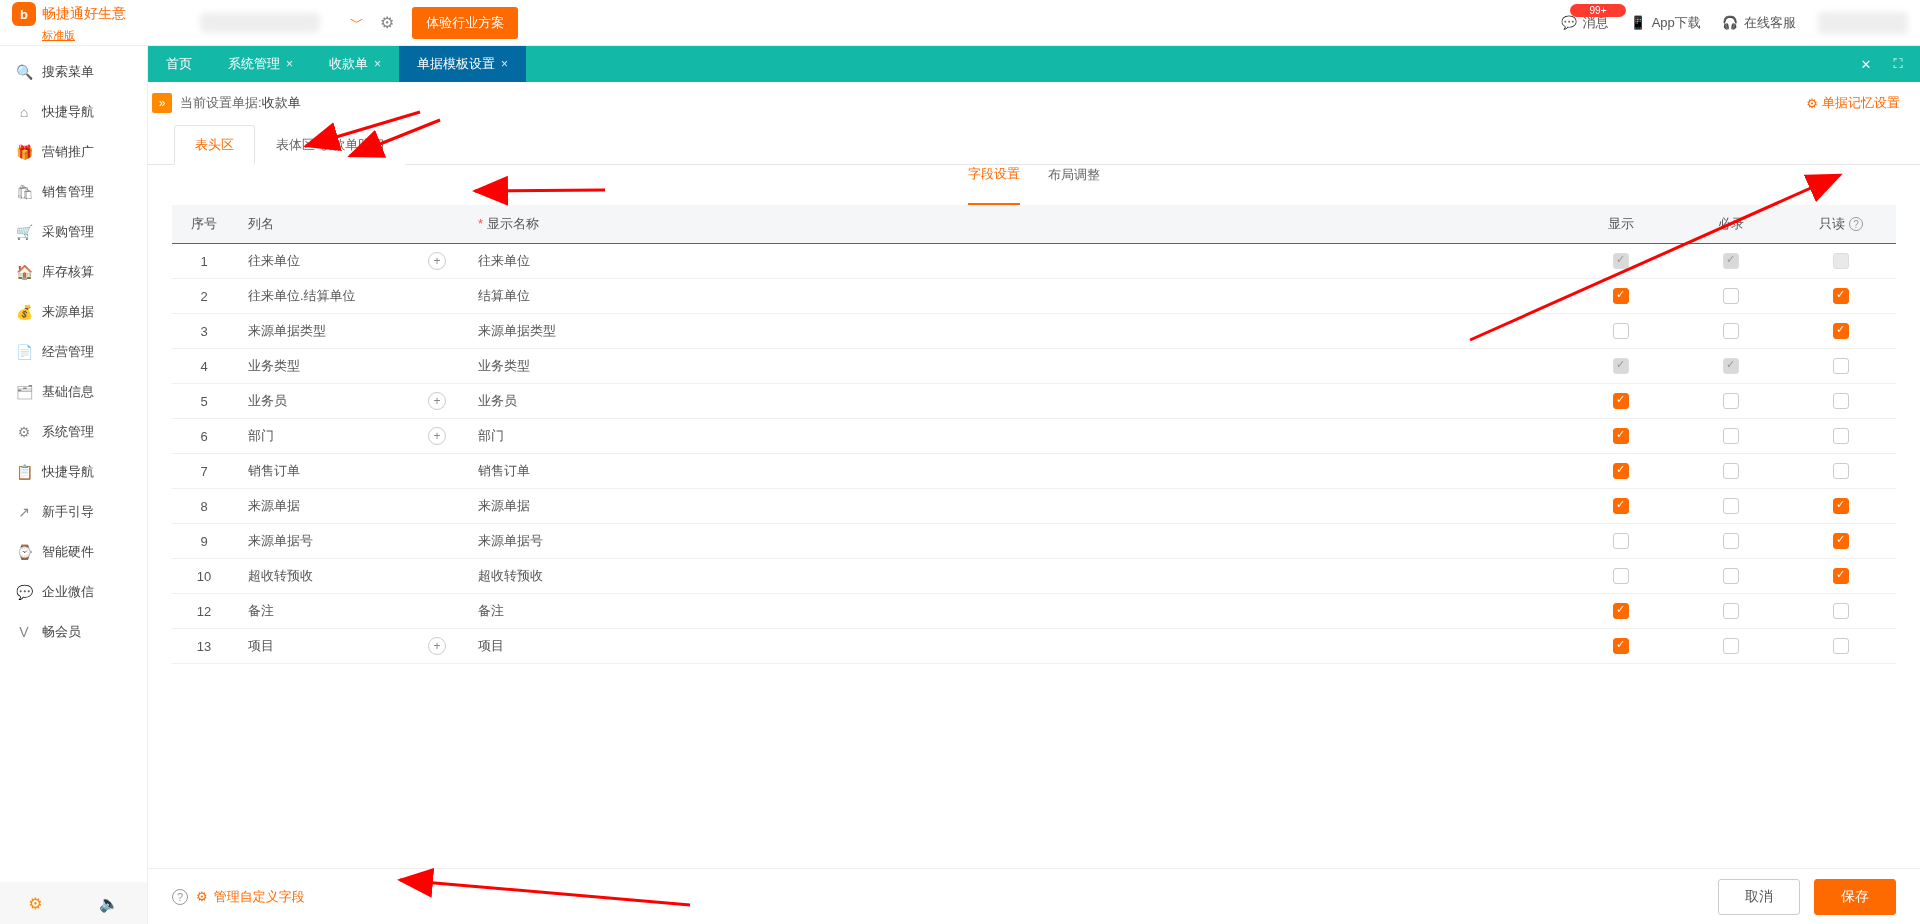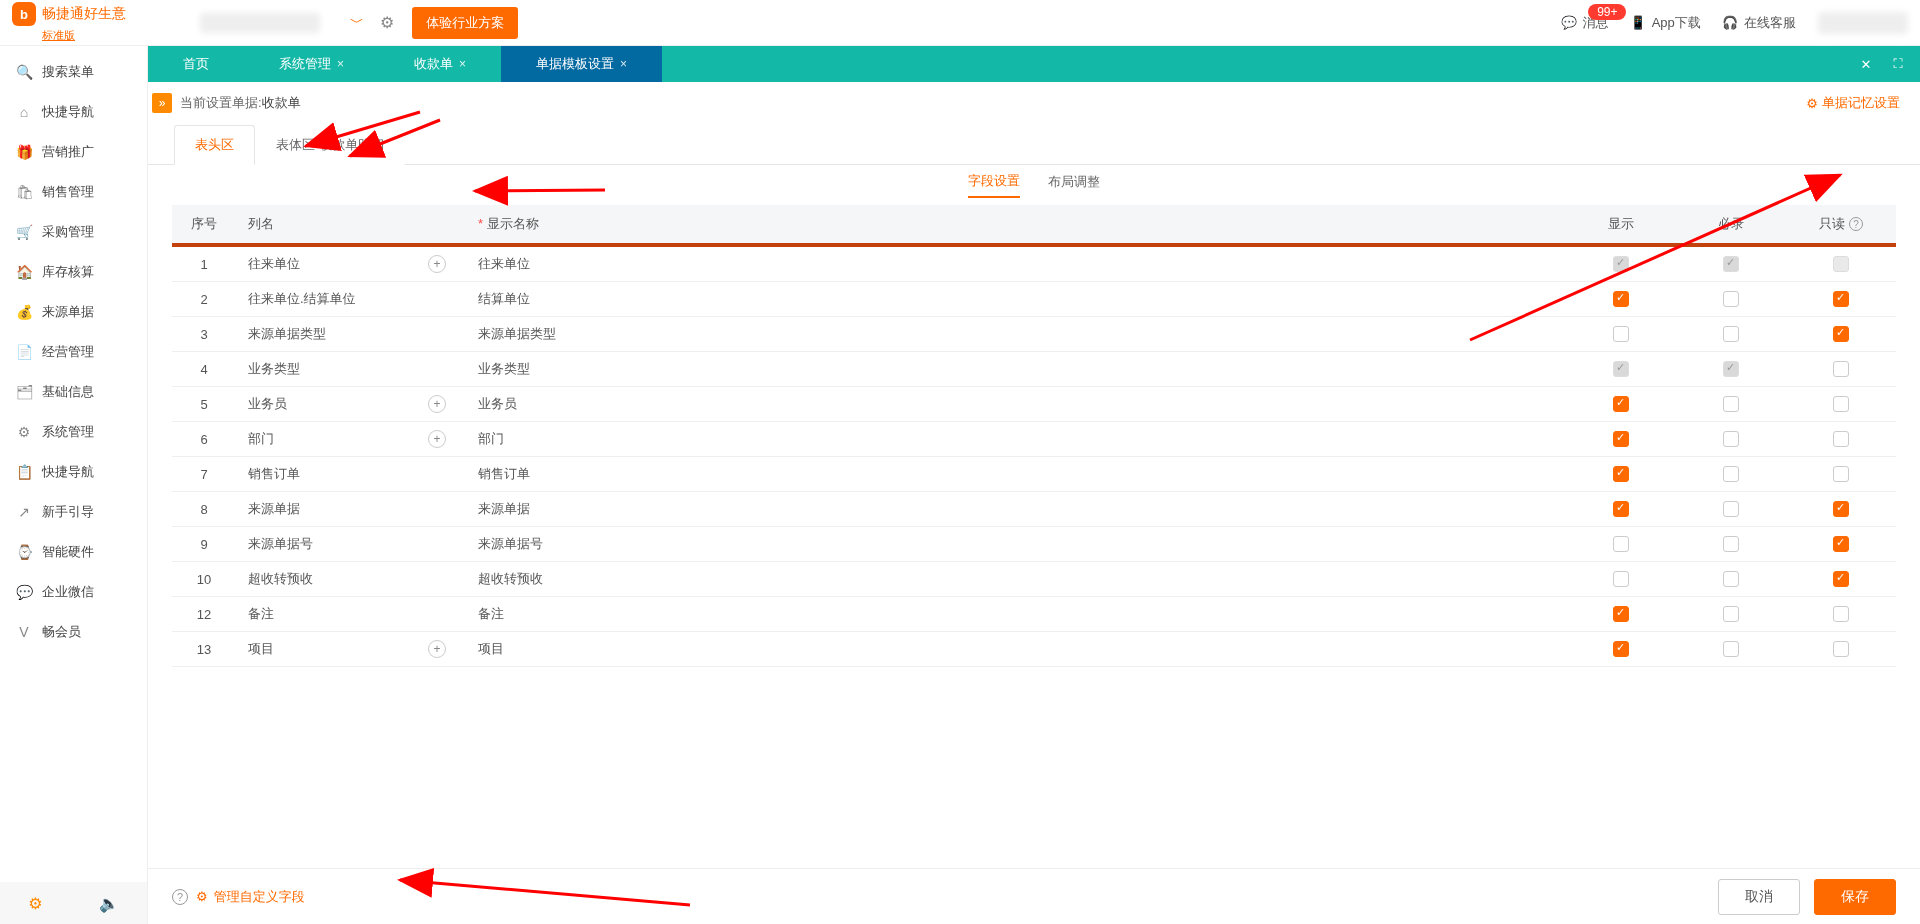--- a/index.html
+++ b/index.html
@@ -11,48 +11,48 @@
 .logo-text { color: #ff6a00; font-size: 14px; font-weight: 500; }
 .logo-sub { color: #ff6a00; font-size: 11px; margin-top: 2px; margin-left: 30px; text-decoration: underline; }
 .org-select { margin-left: 40px; display: flex; align-items: center; color: #999; }
 .blur { filter: blur(3px); background: #eee; color: #eee; border-radius: 4px; }
 .org-name { width: 120px; height: 20px; }
 .chevron { color: #ff6a00; margin-left: 30px; font-size: 14px; }
 .gear-btn { margin-left: 16px; color: #888; font-size: 16px; cursor: pointer; }
 .exp-btn { margin-left: 18px; background: #ff6a00; color: #fff; border: none; border-radius: 3px; padding: 7px 14px; font-size: 13px; cursor: pointer; }
 .top-right { margin-left: auto; display: flex; align-items: center; gap: 22px; color: #555; }
 .tr-item { display: flex; align-items: center; gap: 5px; cursor: pointer; position: relative; }
-.badge { position: absolute; top: -10px; right: -18px; background: #ff3b30; color: #fff; font-size: 12px; padding: 1px 9px; border-radius: 10px; }
+.badge { position: absolute; top: -10px; right: -18px; background: #ff3b30; color: #fff; font-size: 10px; padding: 1px 20px; border-radius: 10px; }
 .avatar-area { width: 90px; height: 22px; }
 .main-row { display: flex; flex: 1; min-height: 0; }
 .sidebar { width: 148px; border-right: 1px solid #eee; display: flex; flex-direction: column; padding-top: 6px; }
 .sb-item { display: flex; align-items: center; gap: 10px; padding: 11px 16px; color: #444; cursor: pointer; font-size: 13px; }
 .sb-ic { width: 16px; text-align: center; color: #888; font-size: 14px; }
 .sb-foot { margin-top: auto; height: 42px; background: #f7f7f7; display: flex; align-items: center; justify-content: space-around; color: #ff8a00; font-size: 16px; }
 .content { flex: 1; display: flex; flex-direction: column; min-width: 0; }
 .tabbar { background: #14b8a6; height: 36px; display: flex; align-items: center; color: #fff; position: relative; }
-.tab { padding: 0 35px; height: 100%; display: flex; align-items: center; gap: 6px; cursor: pointer; font-size: 13px; }
+.tab { padding: 0 18px; height: 100%; display: flex; align-items: center; gap: 6px; cursor: pointer; font-size: 13px; }
 .tab.dark { background: #0369a1; }
 .tab-close { font-size: 12px; opacity: .85; }
 .tabbar-right { margin-left: auto; display: flex; align-items: center; gap: 4px; padding-right: 8px; }
 .tabbar-btn { width: 28px; height: 28px; display: flex; align-items: center; justify-content: center; cursor: pointer; color: #fff; }
 .sub-row { display: flex; align-items: center; height: 42px; padding-right: 20px; }
 .collapse-arrow { width: 20px; height: 20px; background: #ff8a00; color: #fff; display: flex; align-items: center; justify-content: center; margin-left: 4px; border-radius: 2px; cursor: pointer; font-size: 12px; }
 .sub-label { margin-left: 8px; color: #666; }
 .sub-val { color: #444; }
 .mem-link { margin-left: auto; color: #ff6a00; display: flex; align-items: center; gap: 4px; cursor: pointer; }
 .doc-tabs { display: flex; border-bottom: 1px solid #e5e5e5; padding-left: 26px; }
 .doc-tab { padding: 10px 20px; color: #666; cursor: pointer; border: 1px solid transparent; border-bottom: none; position: relative; top: 1px; background: #fff; }
 .doc-tab.active { color: #ff6a00; border-color: #e5e5e5; border-bottom: 1px solid #fff; border-radius: 3px 3px 0 0; }
 .mode-tabs { display: flex; justify-content: center; gap: 28px; height: 40px; align-items: center; }
-.mode-tab { color: #666; cursor: pointer; padding-bottom: 6px; }
+.mode-tab { color: #666; cursor: pointer; padding-bottom: 20px; }
 .mode-tab.active { color: #ff6a00; border-bottom: 2px solid #ff6a00; }
 .table-wrap { flex: 1; overflow: auto; padding: 0 24px; }
 .tbl { width: 100%; border-collapse: collapse; }
-.tbl th { background: #f5f6f7; text-align: left; padding: 10px 12px; font-weight: 500; color: #555; border-bottom: 4px solid #c2410c; }
+.tbl th { background: #f5f6f7; text-align: left; padding: 10px 12px; font-weight: 500; color: #555; border-bottom: 1px solid #c2410c; }
 .tbl th.center, .tbl td.center { text-align: center; }
 .tbl td { padding: 8px 12px; border-bottom: 1px solid #efefef; color: #555; vertical-align: middle; }
 .col-seq { width: 64px; text-align: center; }
 .col-name { width: 230px; }
 .col-flag { width: 110px; }
 .plus-btn { display: inline-flex; width: 18px; height: 18px; border: 1px solid #ccc; border-radius: 50%; align-items: center; justify-content: center; font-size: 12px; color: #888; cursor: pointer; float: right; margin-right: 8px; }
 .req-star { color: #ff4d4f; margin-right: 4px; }
 .cbox { appearance: none; width: 16px; height: 16px; border: 1px solid #ccc; border-radius: 3px; display: inline-block; position: relative; cursor: pointer; background: #fff; vertical-align: middle; }
 .cbox:checked { background: #ff6a00; border-color: #ff6a00; }
 .cbox:checked::after { content: "✓"; color: #fff; position: absolute; font-size: 11px; left: 2px; top: -1px; }

